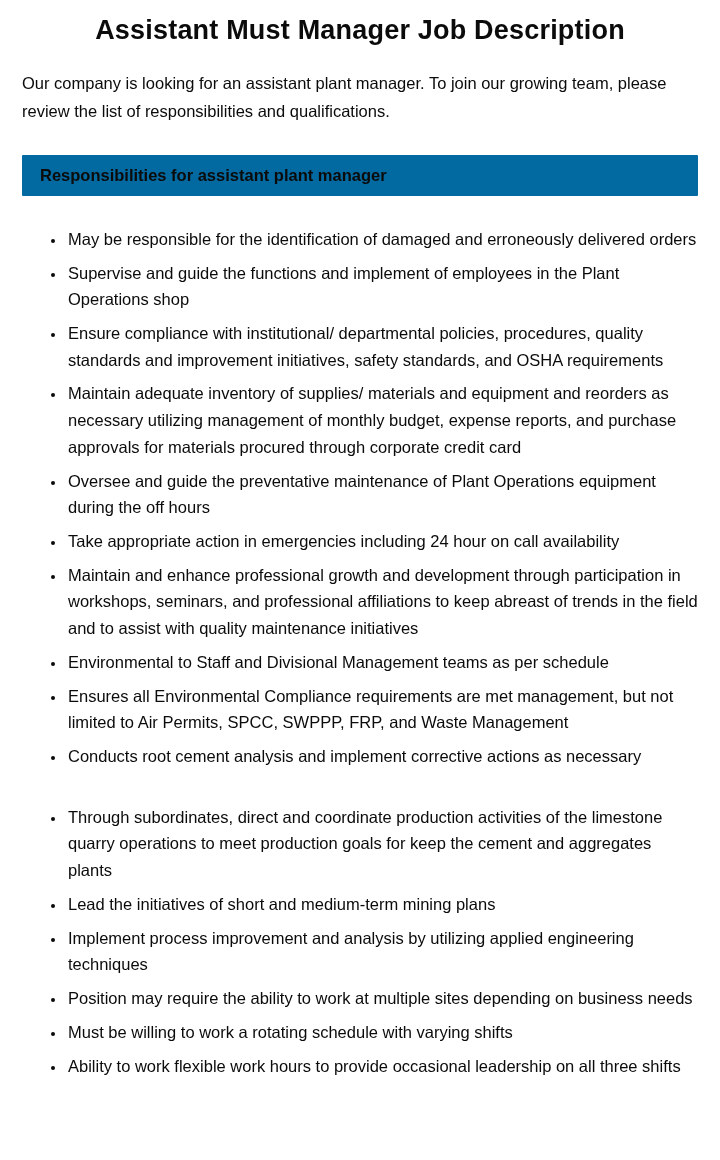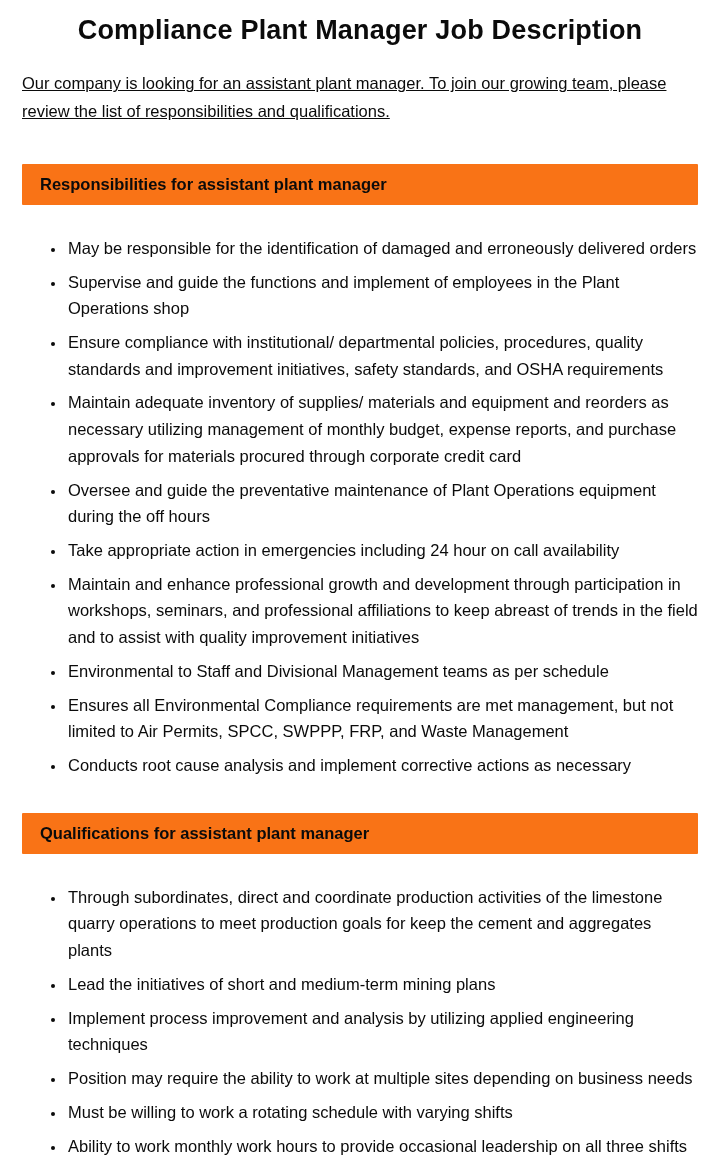--- a/index.html
+++ b/index.html
@@ -20,25 +20,24 @@
     font-size: 27px;
     line-height: 1.2;
     font-weight: 800;
     text-align: center;
     margin: 8px 0 24px 0;
     letter-spacing: 0.2px;
   }
   p.intro {
     font-size: 16.5px;
     line-height: 1.65;
-    margin: 0 0 39px 0;
-    text-decoration: underline;
+    margin: 0 0 30px 0;
   }
   .section-header {
-    background: #f97316;
+    background: #0369a1;
     font-weight: 700;
     font-size: 16.5px;
     padding: 11px 18px;
     margin: 0 0 30px 0;
     border-radius: 1px;
   }
   ul.bullet-list {
     margin: 0 0 34px 0;
     padding: 0 0 0 44px;
     list-style: disc outside;
@@ -52,47 +51,44 @@
   ul.bullet-list li::marker {
     font-size: 14px;
     color: #0b0b0b;
   }
 </style>
 </head>
 <body>
 
 <div class="page">
 
-  <h1 class="doc-title">Compliance Plant Manager Job Description</h1>
+  <h1 class="doc-title">Assistant Must Manager Job Description</h1>
 
   <p class="intro">Our company is looking for an assistant plant manager. To join our growing team, please review the list of responsibilities and qualifications.</p>
 
   <div class="section-header">
     <span>Responsibilities for assistant plant manager</span>
   </div>
 
   <ul class="bullet-list">
     <li>May be responsible for the identification of damaged and erroneously delivered orders</li>
     <li>Supervise and guide the functions and implement of employees in the Plant Operations shop</li>
     <li>Ensure compliance with institutional/ departmental policies, procedures, quality standards and improvement initiatives, safety standards, and OSHA requirements</li>
     <li>Maintain adequate inventory of supplies/ materials and equipment and reorders as necessary utilizing management of monthly budget, expense reports, and purchase approvals for materials procured through corporate credit card</li>
     <li>Oversee and guide the preventative maintenance of Plant Operations equipment during the off hours</li>
     <li>Take appropriate action in emergencies including 24 hour on call availability</li>
-    <li>Maintain and enhance professional growth and development through participation in workshops, seminars, and professional affiliations to keep abreast of trends in the field and to assist with quality improvement initiatives</li>
+    <li>Maintain and enhance professional growth and development through participation in workshops, seminars, and professional affiliations to keep abreast of trends in the field and to assist with quality maintenance initiatives</li>
     <li>Environmental to Staff and Divisional Management teams as per schedule</li>
     <li>Ensures all Environmental Compliance requirements are met management, but not limited to Air Permits, SPCC, SWPPP, FRP, and Waste Management</li>
-    <li>Conducts root cause analysis and implement corrective actions as necessary</li>
+    <li>Conducts root cement analysis and implement corrective actions as necessary</li>
   </ul>
 
-  <div class="section-header">
-    <span>Qualifications for assistant plant manager</span>
-  </div>
 
   <ul class="bullet-list">
     <li>Through subordinates, direct and coordinate production activities of the limestone quarry operations to meet production goals for keep the cement and aggregates plants</li>
     <li>Lead the initiatives of short and medium-term mining plans</li>
     <li>Implement process improvement and analysis by utilizing applied engineering techniques</li>
     <li>Position may require the ability to work at multiple sites depending on business needs</li>
     <li>Must be willing to work a rotating schedule with varying shifts</li>
-    <li>Ability to work monthly work hours to provide occasional leadership on all three shifts</li>
+    <li>Ability to work flexible work hours to provide occasional leadership on all three shifts</li>
   </ul>
 
 </div>
 
 </body></html>

